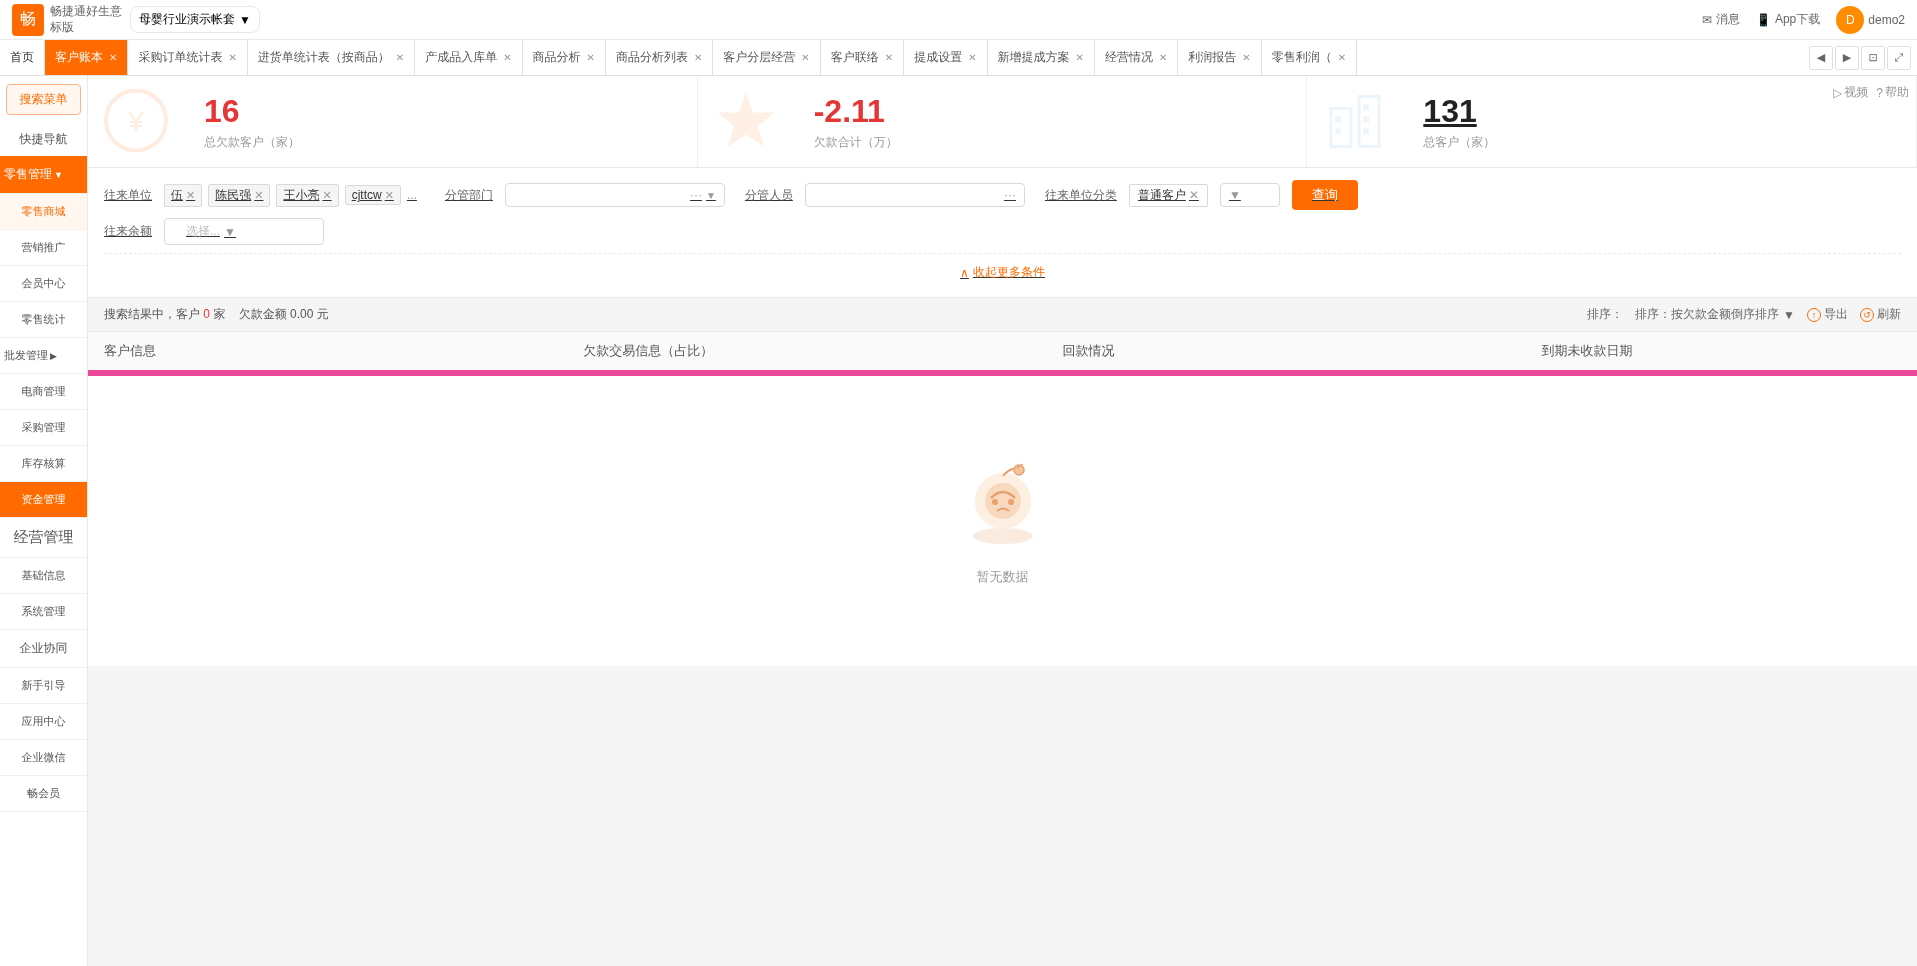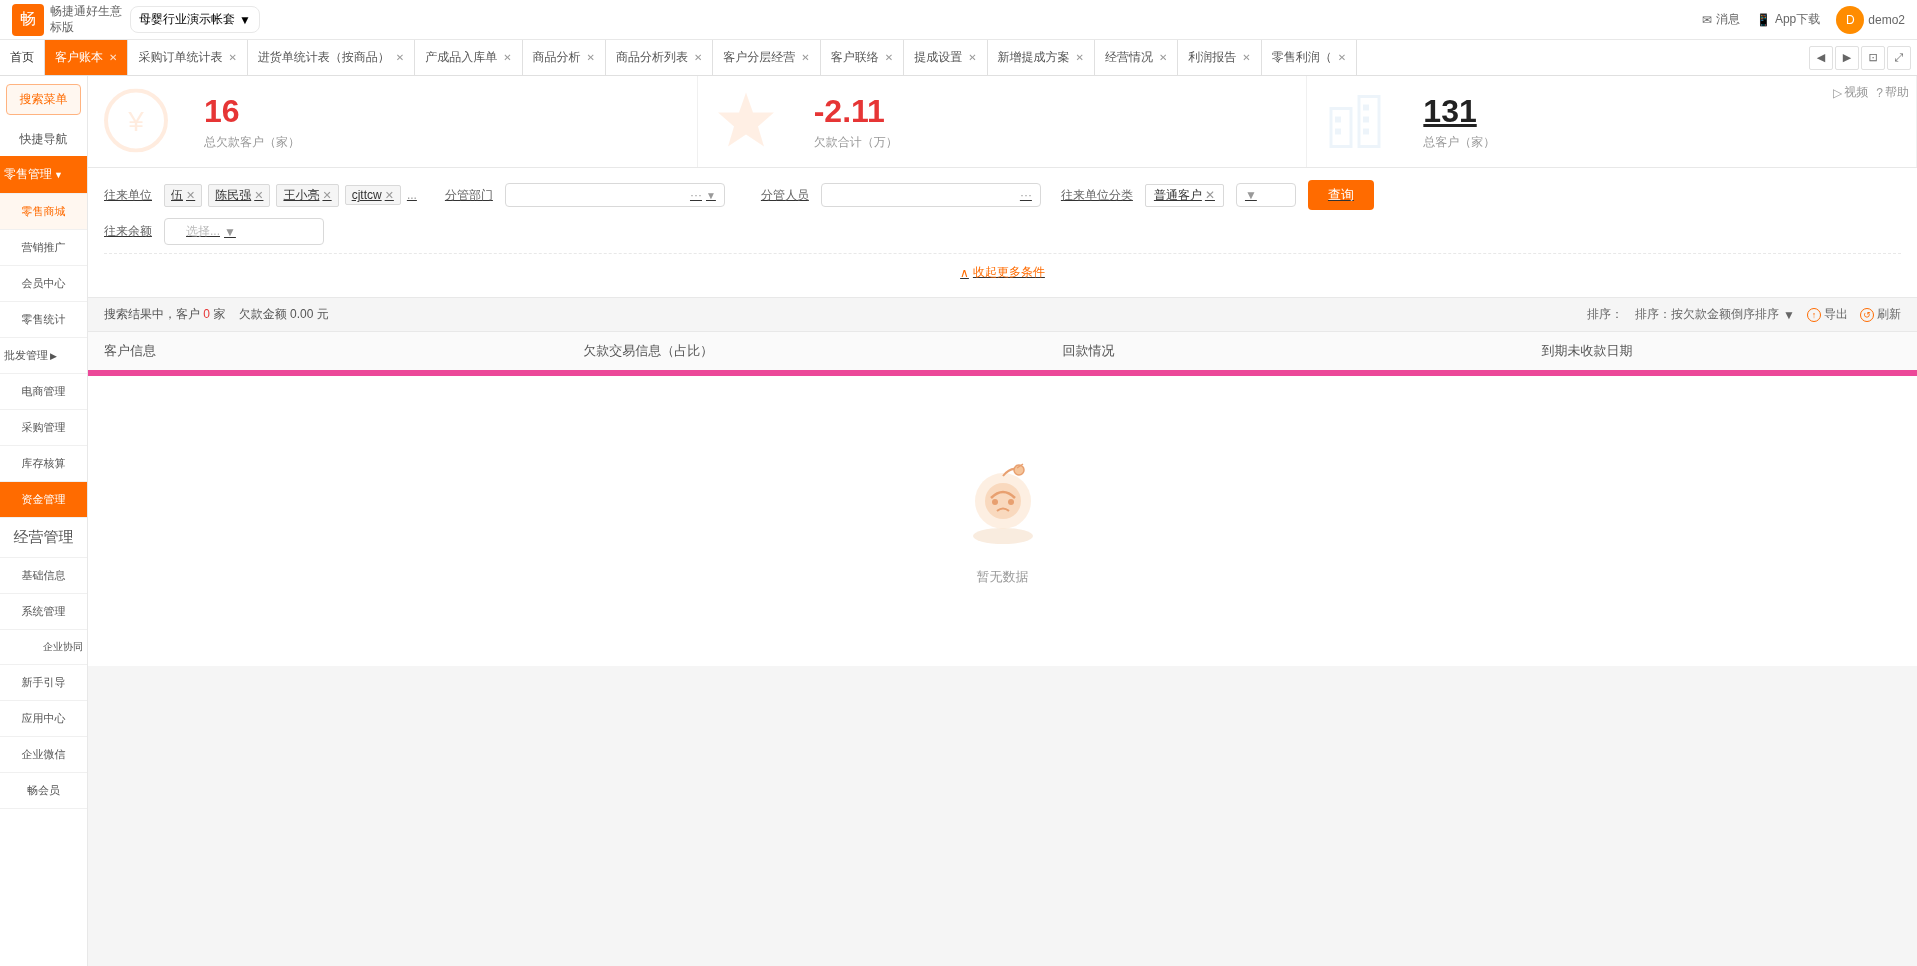--- a/index.html
+++ b/index.html
@@ -199,21 +199,21 @@
       <span>批发管理</span>
       <span style="font-size:9px;">▶</span>
     </div>
     <div class="sidebar-item" style="font-size:11px;">电商管理</div>
     <div class="sidebar-item" style="font-size:11px;">采购管理</div>
     <div class="sidebar-item" style="font-size:11px;">库存核算</div>
     <div class="sidebar-item" style="font-size:11px;background:#ff6b00;color:#fff;">资金管理</div>
     <div class="sidebar-item" style="font-size:15px;">经营管理</div>
     <div class="sidebar-item" style="font-size:11px;">基础信息</div>
     <div class="sidebar-item" style="font-size:11px;">系统管理</div>
-    <div class="sidebar-item" style="font-size:10px;text-align:right;">企业协同</div>
+    <div class="sidebar-item" style="font-size:12px;">企业协同</div>
     <div class="sidebar-item" style="font-size:11px;">新手引导</div>
     <div class="sidebar-item" style="font-size:11px;">应用中心</div>
     <div class="sidebar-item" style="font-size:11px;">企业微信</div>
     <div class="sidebar-item" style="font-size:11px;">畅会员</div>
   </div>
 
   <div class="content-area">
 
     <div class="stats-bar">
       <div class="stat-item" style="position:relative;">
@@ -293,21 +293,21 @@
             <span class="remove">✕</span>
           </div>
           <span class="filter-more">...</span>
         </div>
         <span class="filter-label" style="margin-left:16px;">分管部门</span>
         <div class="filter-select filter-select-wide">
           <span style="flex:1;color:#bbb;"></span>
           <span>···</span>
           <span style="font-size:10px;">▼</span>
         </div>
-        <span class="filter-label" style="margin-left:24px;text-align:center;">分管人员</span>
+        <span class="filter-label" style="margin-left:8px;text-align:center;">分管人员</span>
         <div class="filter-select filter-select-wide">
           <span style="flex:1;color:#bbb;"></span>
           <span>···</span>
         </div>
         <span class="filter-label" style="margin-left:8px;">往来单位分类</span>
         <div class="filter-tags">
           <div class="category-tag">
             <span>普通客户</span>
             <span class="remove">✕</span>
           </div>

